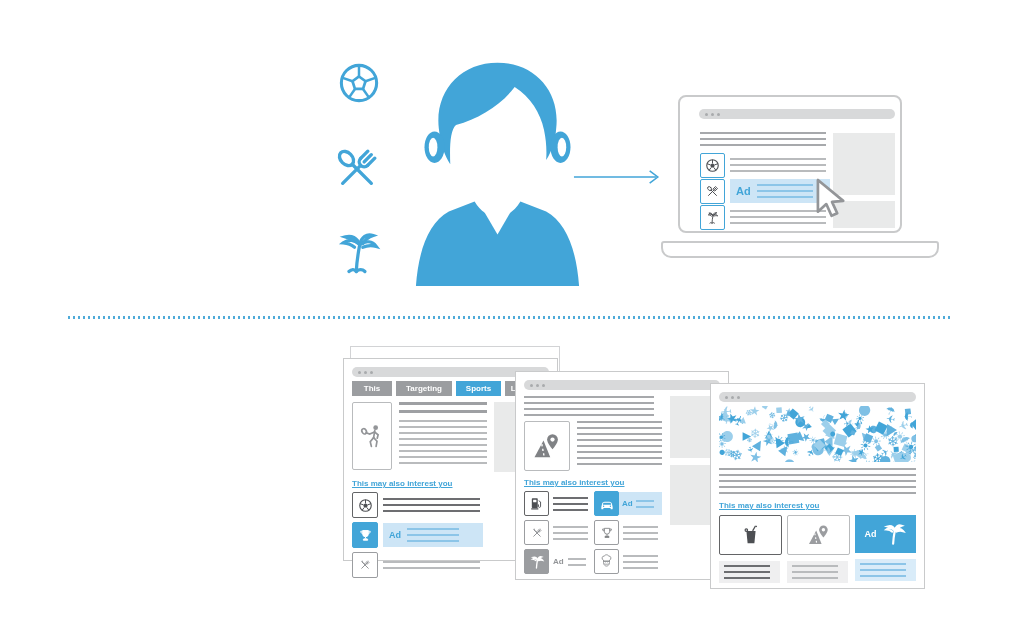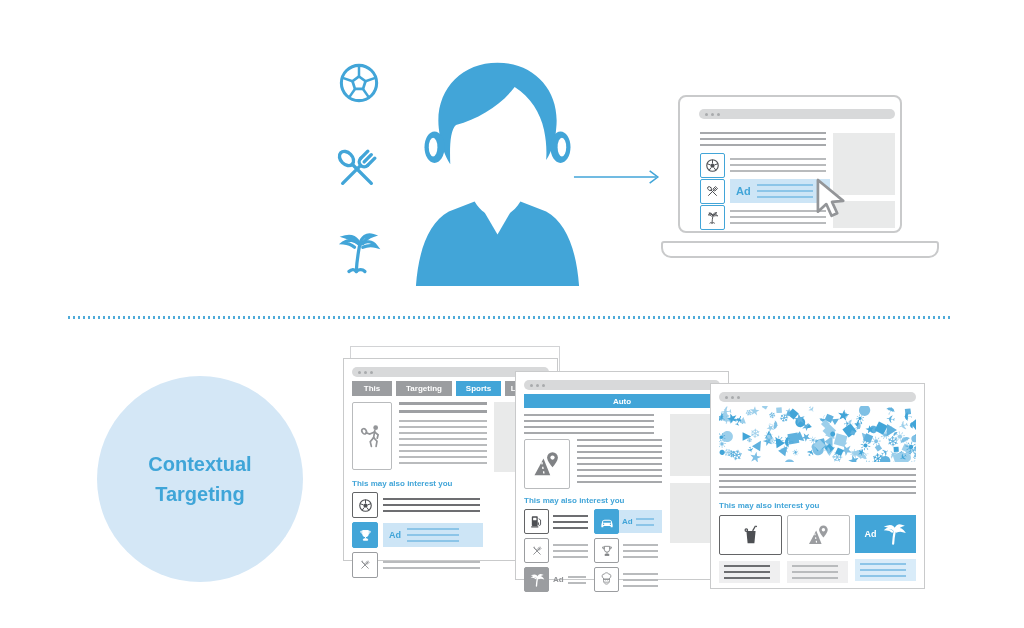--- a/index.html
+++ b/index.html
@@ -25,21 +25,21 @@
         border:1.5px solid #9b9da0;border-radius:2px;flex:none;color:#4d4f53;}
   .b-dark{border-color:#636466;}
   .b-blue{background:#42a5d8;border-color:#42a5d8;color:#fff;}
   .b-grayfill{background:#9b9da0;border-color:#9b9da0;color:#fff;}
   .b-blueline{border-color:#42a5d8;}
   .ic{display:block;line-height:0;}
   .ic svg{width:100%;height:100%;display:block;}
 
   
   .page{position:absolute;background:#fff;border:1.5px solid #c9cacb;box-sizing:border-box;padding:8px;}
-  .interest-heading{color:#42a5d8;font-size:8px;font-weight:bold;}
+  .interest-heading{color:#42a5d8;font-size:8px;font-weight:bold;text-decoration:underline;}
   .adstrip{background:#cde5f6;display:flex;align-items:center;gap:6px;box-sizing:border-box;padding:0 6px;}
   .adword{color:#42a5d8;font-weight:bold;}
 
   
   .tabs{display:flex;gap:4px;}
   .tab{background:#9b9da0;color:#fff;font-size:8px;font-weight:bold;height:15px;
        display:flex;align-items:center;justify-content:center;flex:1;}
   .tab.active{background:#42a5d8;}
 
   .flexrow{display:flex;}
@@ -194,23 +194,20 @@
   </div>
   <div class="abs laptop-base" style="left:661px;top:241px;width:278px;height:17px;"></div>
   <span class="abs ic" style="left:810px;top:176px;width:38px;height:46px;z-index:9;">
       <svg xmlns="http://www.w3.org/2000/svg" viewBox="0 0 24 28">
         <path d="M5 2 L5 22 L10.3 17.2 L13.6 24.6 L17.2 23 L13.9 15.8 L21 15.2 Z" fill="#fff" stroke="#939598" stroke-width="1.7" stroke-linejoin="round"></path>
       </svg>
     </span>
 
   <div class="abs divider" style="left:68px;top:316px;width:882px;height:2.5px;"></div>
 
-  <div class="abs bigcircle" style="left:97px;top:376px;width:206px;height:206px;">
-    <div class="circle-label">Contextual Targeting</div>
-  </div>
 
   <div class="abs" style="left:350px;top:346px;width:210px;height:200px;background:#fff;border:1.5px solid #d2d3d5;z-index:1;"></div>
 
   <div class="page" style="left:343px;top:358px;width:215px;height:203px;z-index:2;">
     <div class="bbar">
         <span class="dot"></span>
         <span class="dot"></span>
         <span class="dot"></span>
       </div>
     <div class="tabs" style="margin-top:4px;">
@@ -299,21 +296,20 @@
       <div class="lines" style="width:97px;height:8px;"></div>
     </div>
   </div>
 
   <div class="page" style="left:515px;top:371px;width:214px;height:209px;z-index:3;">
     <div class="bbar">
         <span class="dot"></span>
         <span class="dot"></span>
         <span class="dot"></span>
       </div>
-    <div style="margin-top:4px;height:14px;background:#42a5d8;color:#fff;font-size:8px;font-weight:bold;display:flex;align-items:center;justify-content:center;">Auto</div>
     <div class="flexrow" style="margin-top:6px;gap:8px;">
       <div style="width:138px;">
         <div class="lines l-md" style="width:130px;height:20px;"></div>
         <div class="flexrow" style="margin-top:5px;gap:7px;">
           <div class="ibox" style="width:44px;height:48px;border-color:#b9bbbd;color:#808285;">
             <span class="ic" style="width:30px;height:30px;">
                 <svg xmlns="http://www.w3.org/2000/svg" viewBox="0 0 24 24">
                   <path d="M9.2 7.5 L14.6 21 H2 Z" fill="currentColor"></path>
                   <g stroke="#fff" stroke-width="1.1">
                     <line x1="7.9" y1="10.5" x2="8.1" y2="12.3"></line>

